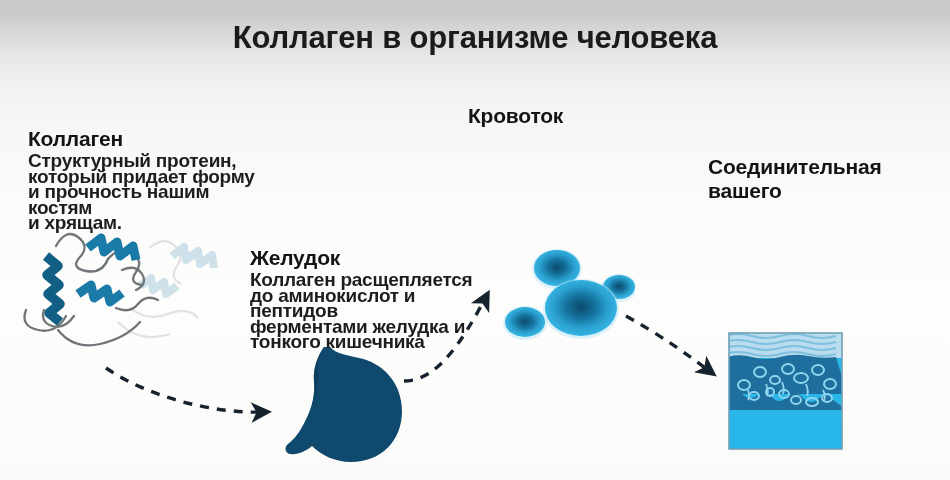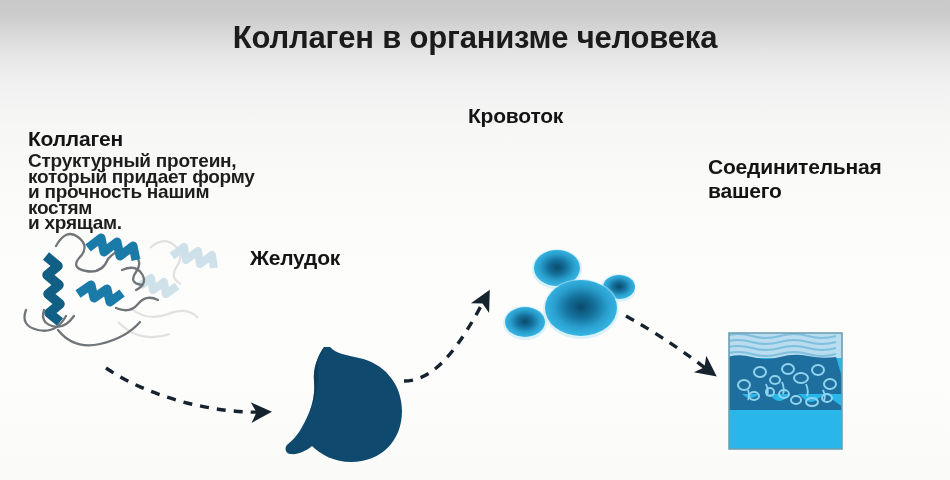--- a/index.html
+++ b/index.html
@@ -188,20 +188,24 @@
   <div class="block" id="block-collagen">
     <div class="blk-head">Коллаген</div>
     <div class="blk-body" style="white-space:pre-line">Структурный протеин,
 который придает форму
 и прочность нашим костям
 и хрящам.</div>
   </div>
 
   <div class="block" id="block-stomach">
     <div class="blk-head">Желудок</div>
+    <div class="blk-body" style="white-space:pre-line">Коллаген расщепляется
+до аминокислот и пептидов
+ферментами желудка и
+тонкого кишечника</div>
   </div>
 
   <div class="block" id="block-blood">
     <div class="blk-head">Кровоток</div>
   </div>
 
   <div class="block" id="block-tissue">
     <div class="blk-head" style="white-space:pre-line">Соединительная
 вашего</div>
   </div>

